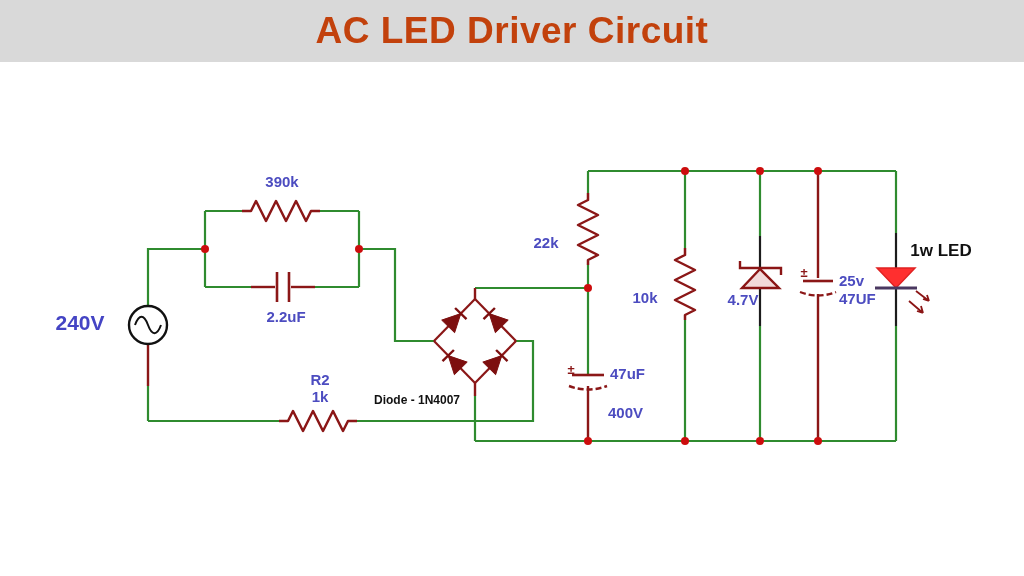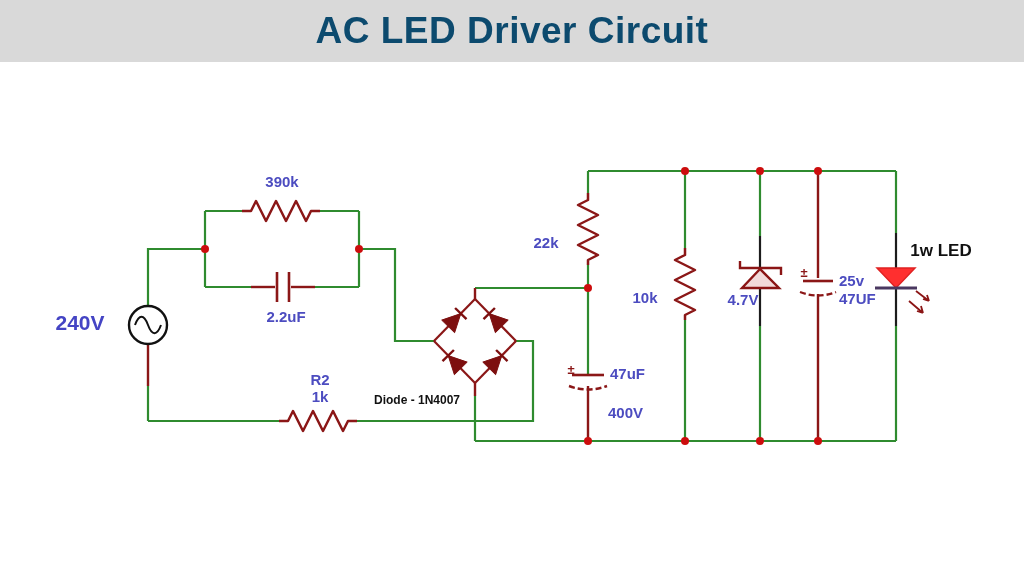--- a/index.html
+++ b/index.html
@@ -5,21 +5,21 @@
   html,body{margin:0;padding:0;}
   body{
     width:1024px;height:576px;position:relative;background:#ffffff;
     font-family:"Liberation Sans",sans-serif;overflow:hidden;
   }
   .title-bar{
     position:absolute;left:0;top:0;width:1024px;height:62px;
     background:#d9d9d9;display:flex;align-items:center;justify-content:center;
   }
   .title-bar h1{
-    margin:0;font-size:37px;font-weight:700;color:#0c4a6e;letter-spacing:.5px;
+    margin:0;font-size:37px;font-weight:700;color:#c2410c;letter-spacing:.5px;
     font-family:"Liberation Sans",sans-serif;
   }
   svg.circuit{position:absolute;left:0;top:0;}
   text{font-family:"Liberation Sans",sans-serif;}
   .val{fill:#4c4cc0;font-size:15px;font-weight:700;}
   .val-big{fill:#4444c4;font-size:21px;font-weight:700;}
   .blk{fill:#111;font-weight:700;}
   .pol{fill:#8b1717;font-size:13px;font-weight:700;}
 </style>
 </head>

